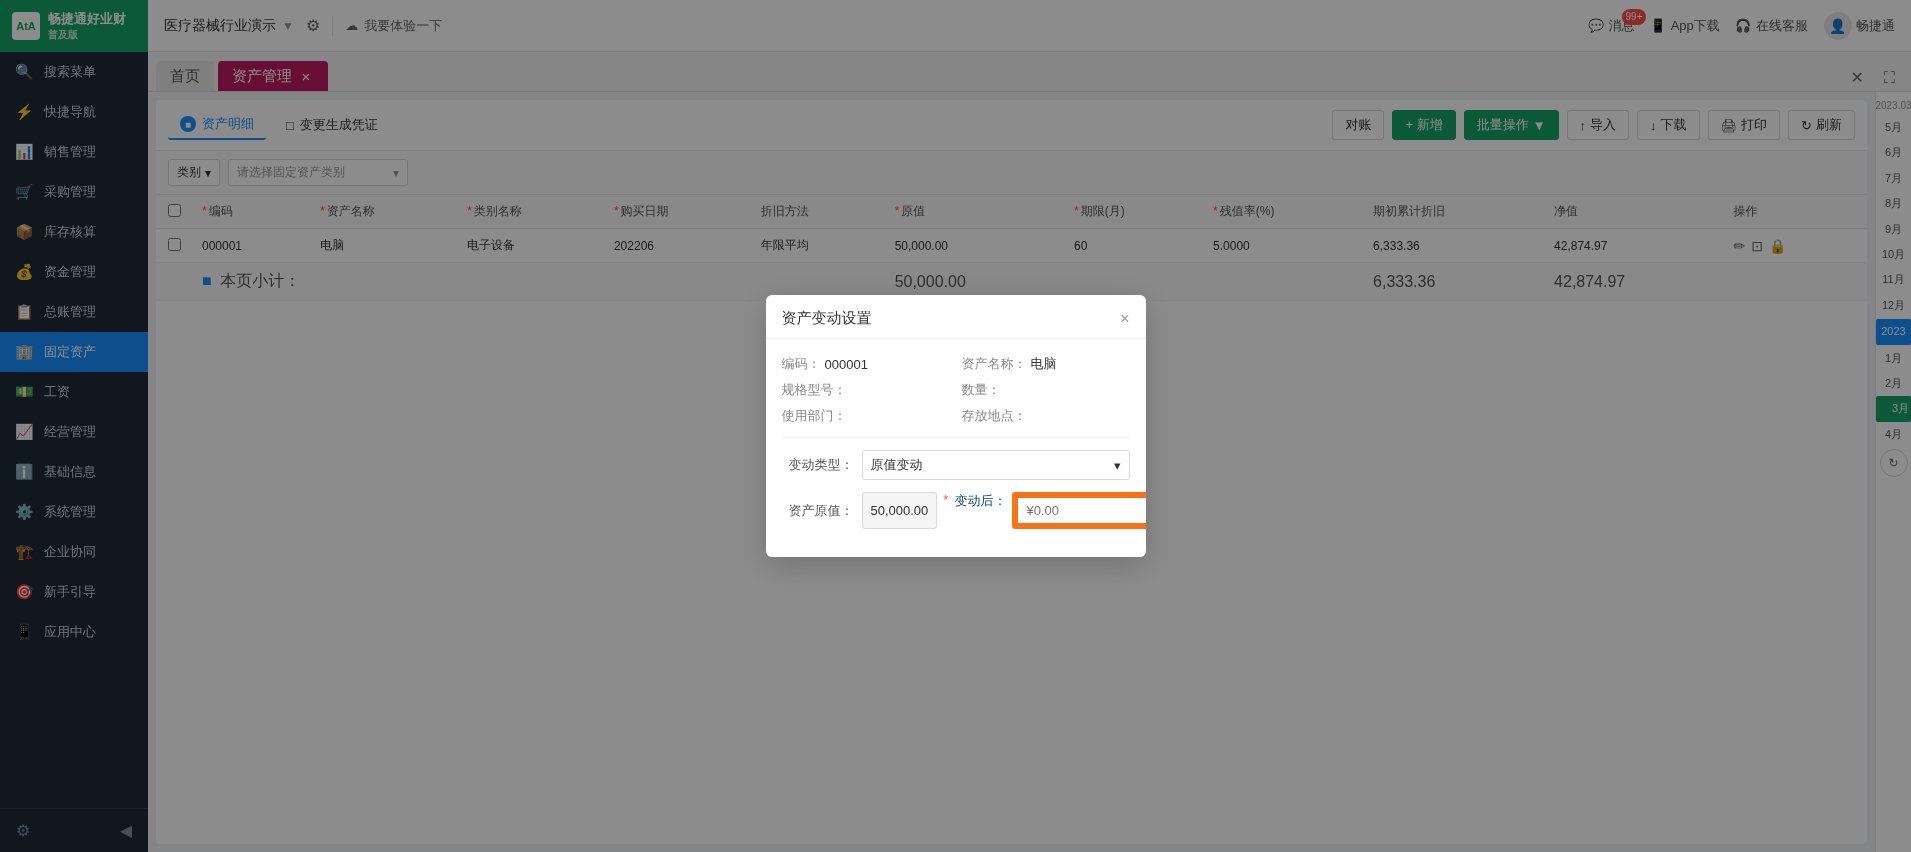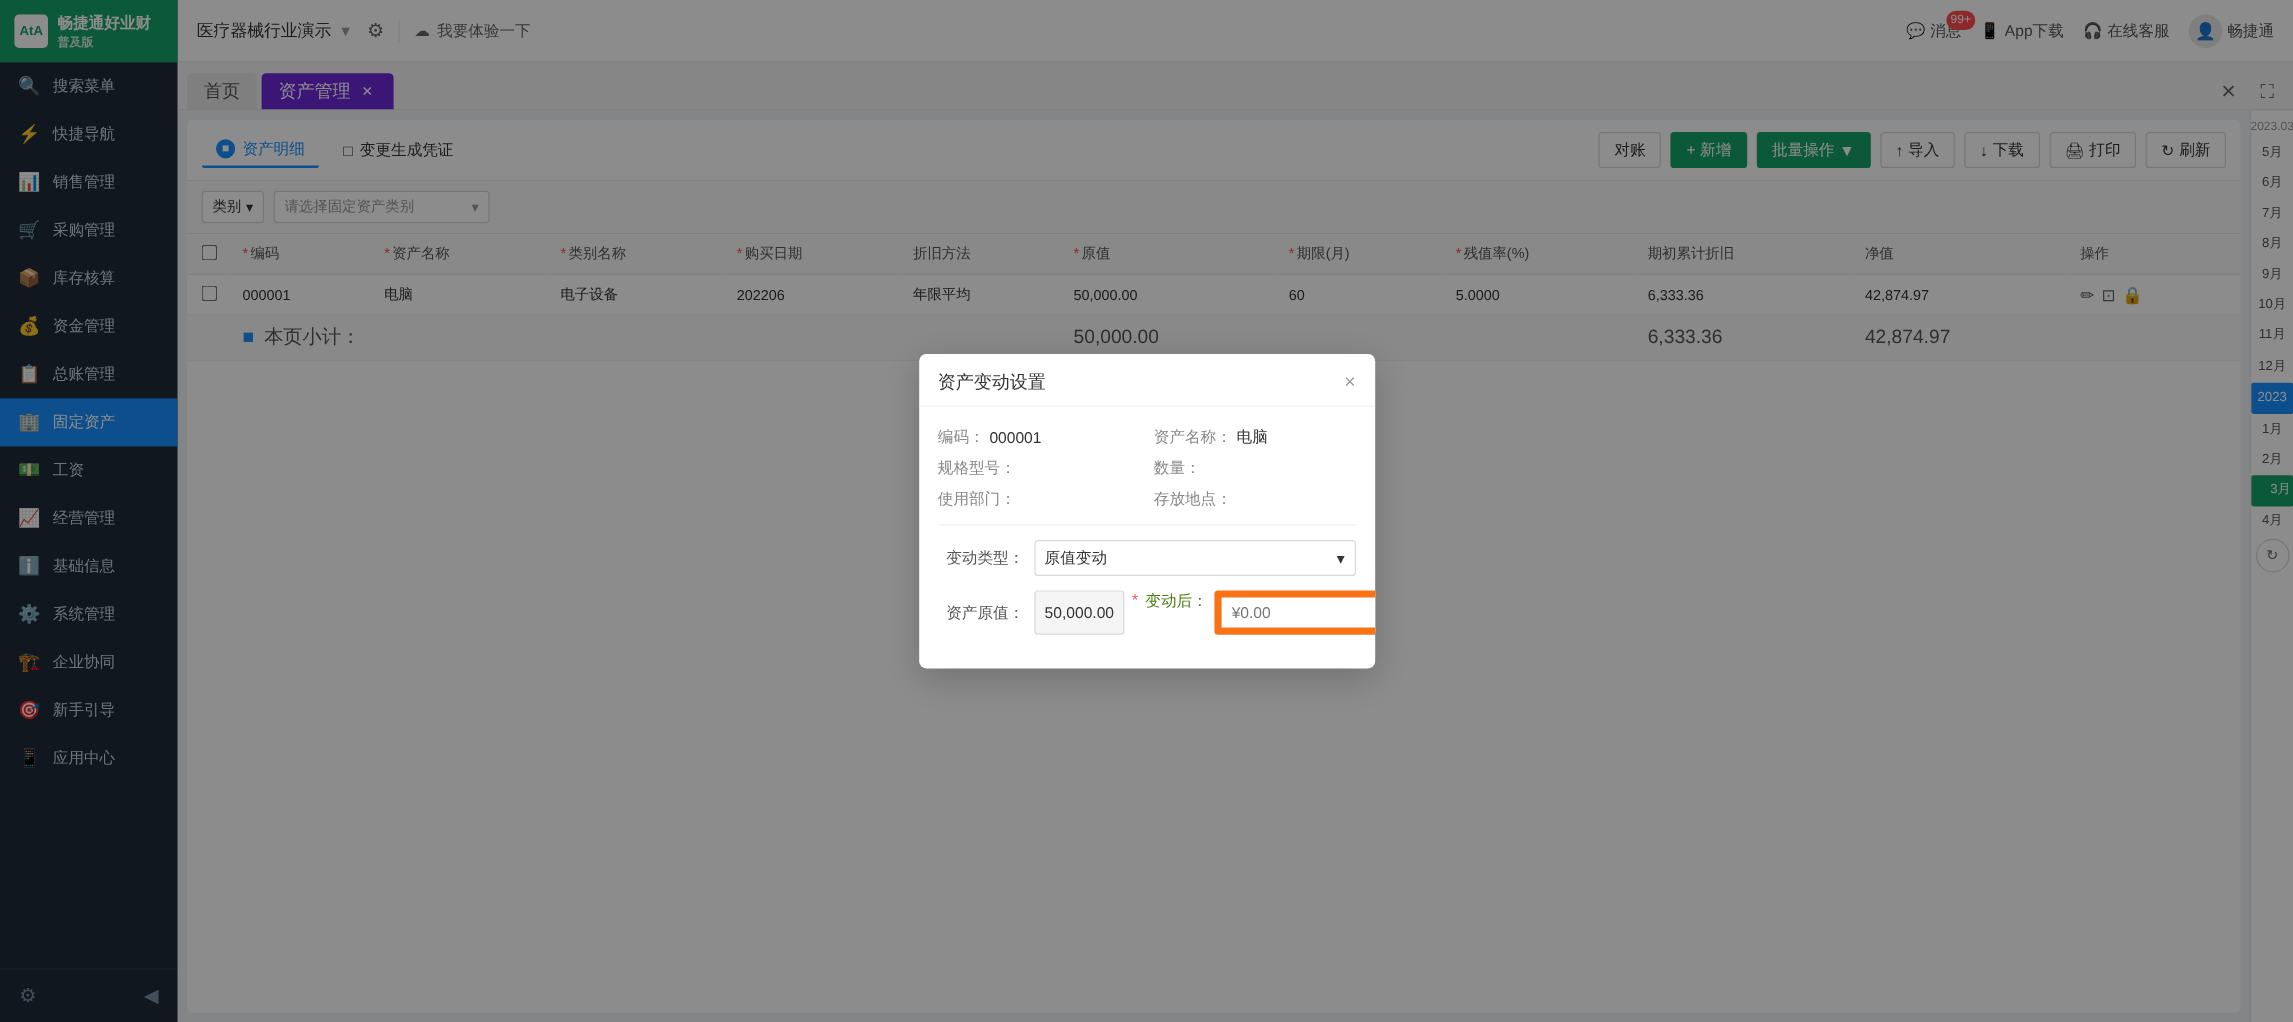--- a/index.html
+++ b/index.html
@@ -167,21 +167,21 @@
       color: #555;
       cursor: pointer;
       border-radius: 4px 4px 0 0;
       background: #e8e8e8;
       height: 30px;
       display: flex;
       align-items: center;
       gap: 6px;
     }
     .tab.active {
-      background: #6d28d9;
+      background: #be185d;
       color: white;
     }
     .tab-close-btn {
       display: flex;
       align-items: center;
       justify-content: center;
       width: 16px;
       height: 16px;
       border-radius: 50%;
     }
@@ -867,20 +867,20 @@
             <span>▾</span>
           </div>
         </div>
       </div>
 
       <div class="modal-form-row">
         <div class="modal-form-label">资产原值：</div>
         <div class="modal-form-control">
           <span class="form-input" style="display:flex;align-items:center;background:#f5f5f5;color:#333;">50,000.00</span>
           <span style="color:#ff4d4f;font-size:13px;">*</span>
-          <span style="font-size:13px;color:#4d7c0f;white-space:nowrap;">变动后：</span>
+          <span style="font-size:13px;color:#0c4a6e;white-space:nowrap;">变动后：</span>
           <input class="form-input-after" type="text" style="color: rgb(187, 187, 187);" placeholder="¥0.00">
         </div>
       </div>
     </div>
 
   </div>
 </div>
 
 </body></html>

